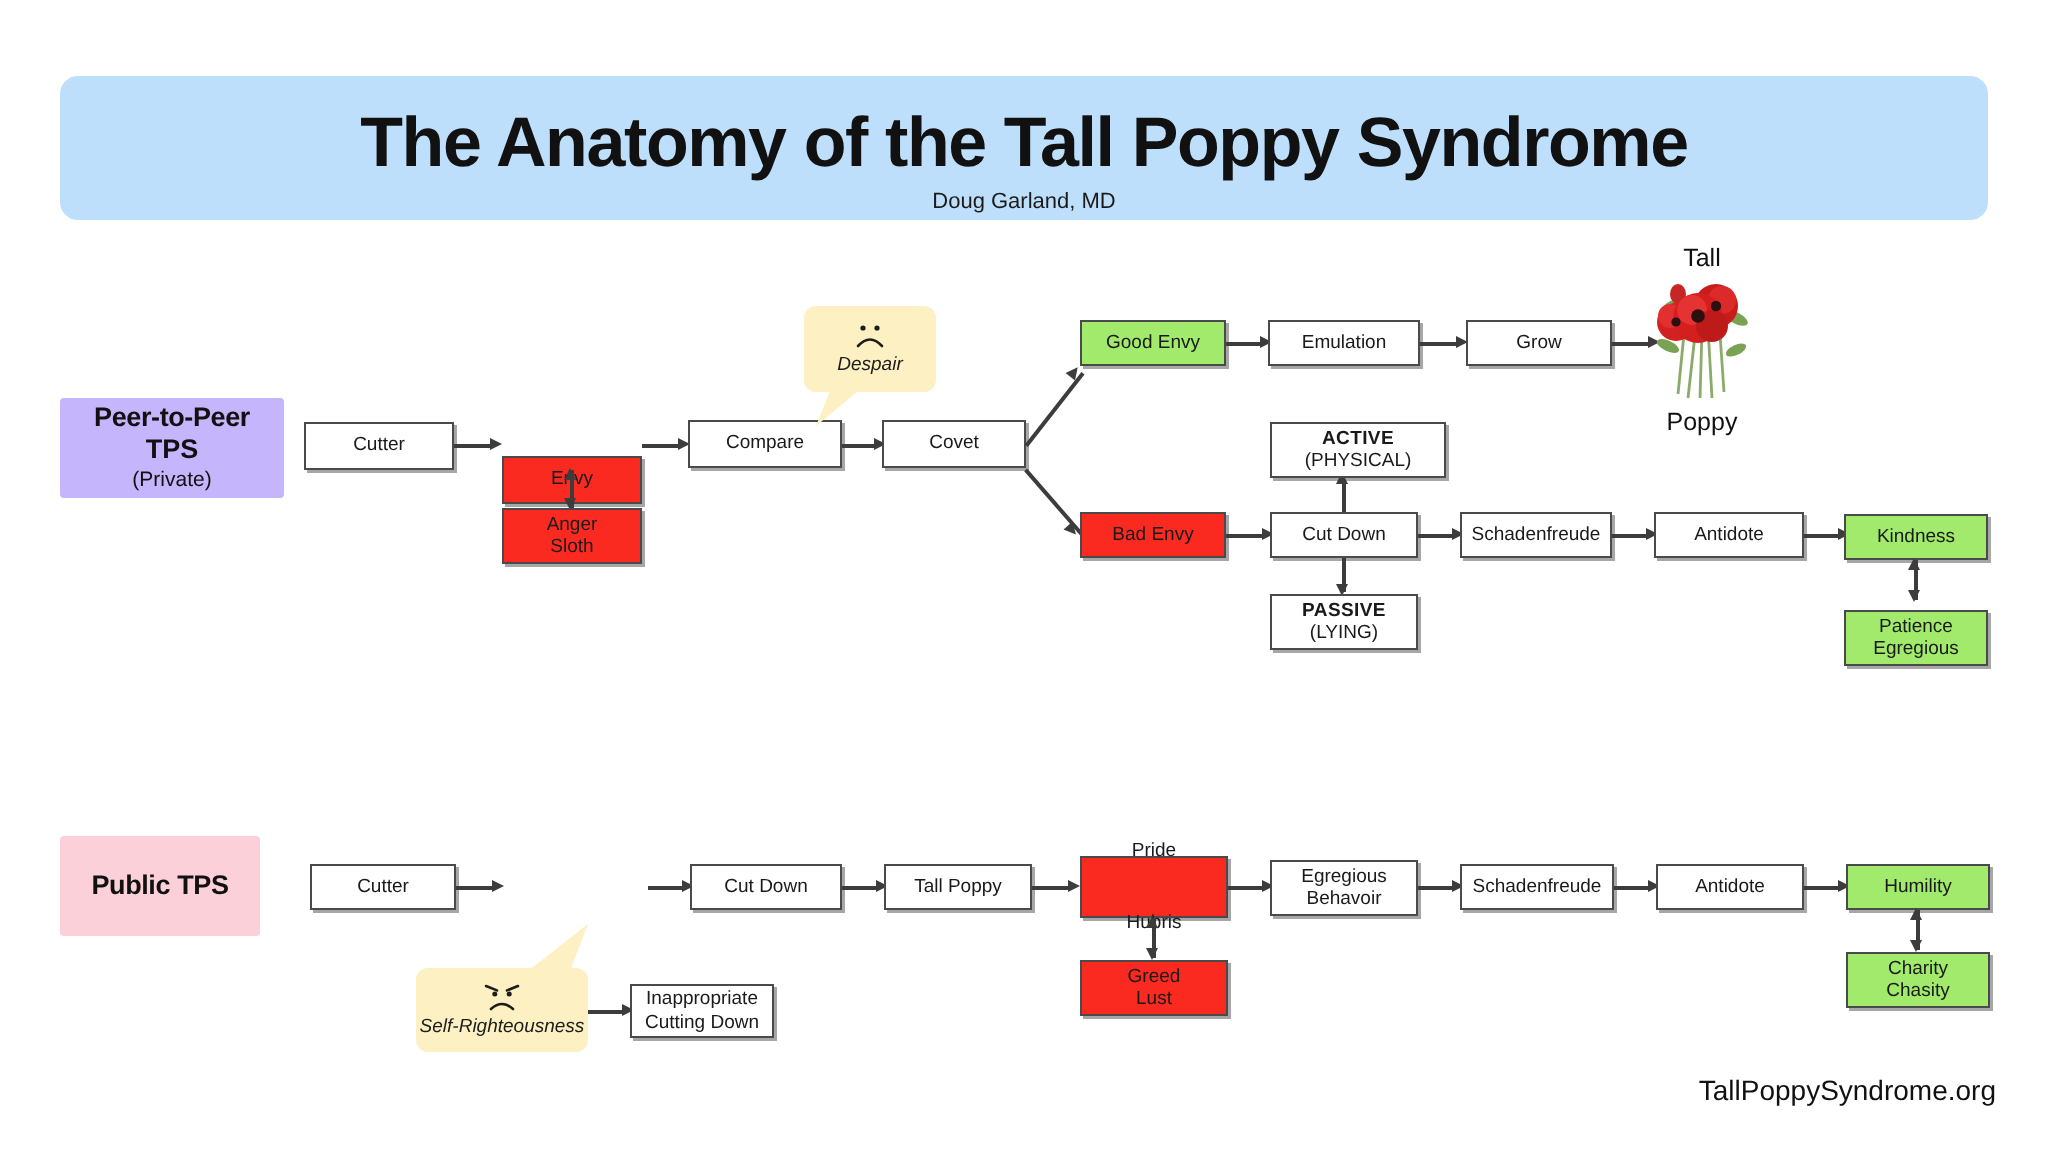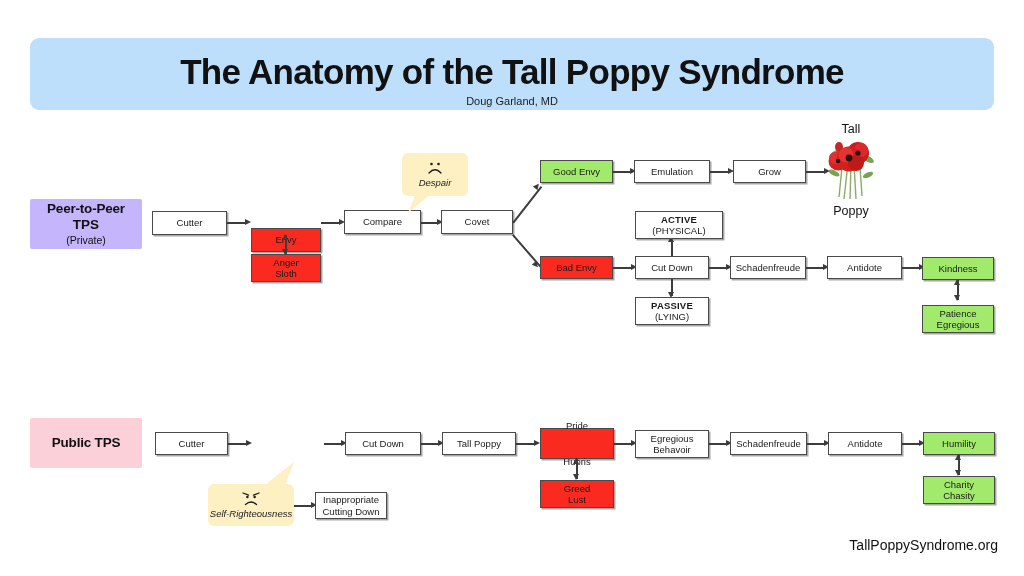--- a/index.html
+++ b/index.html
@@ -113,21 +113,21 @@
     <div class="header-title">The Anatomy of the Tall Poppy Syndrome</div>
     <div class="header-author">Doug Garland, MD</div>
   </div>
 
   <div class="section-chip" style="left:30px; top:199px; width:112px; height:50px; background:#c4b5fd;">
     <span class="chip-l1">Peer-to-Peer</span>
     <span class="chip-l2">TPS</span>
     <span class="chip-l3">(Private)</span>
   </div>
 
-  <div class="section-chip" style="left:30px; top:418px; width:112px; height:50px; background:#fbd0d8;">
+  <div class="section-chip" style="left:30px; top:418px; width:100px; height:50px; background:#fbd0d8;">
     <span class="chip-l1">Public TPS</span>
   </div>
 
   <div class="node" style="left:152px; top:211px; width:75px; height:24px;">
     <span class="ln">Cutter</span>
   </div>
 
   <div class="hline" style="left:227px; top:222px; width:20px;"></div>
   <div class="arrow right" style="left:245px; top:219px;"></div>
 

